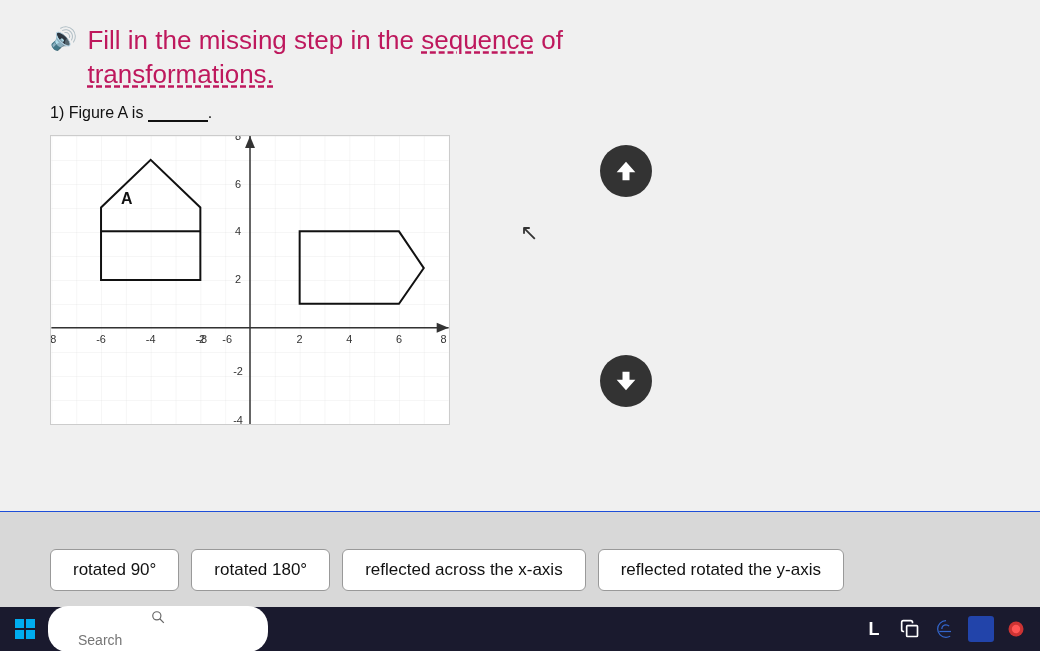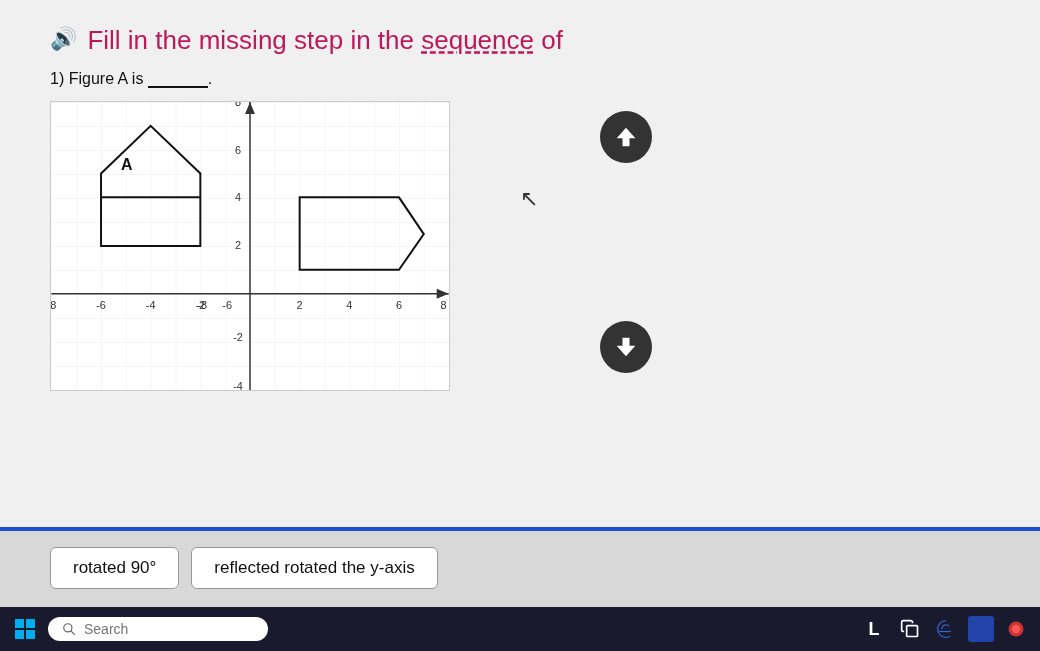--- a/index.html
+++ b/index.html
@@ -107,23 +107,23 @@
 
     .answer-buttons {
       display: flex;
       gap: 12px;
       padding: 16px 50px;
       background: #d8d8d8;
       position: absolute;
       bottom: 0;
       left: 0;
       right: 0;
-      height: 80px;
-      align-items: flex-start;
-      border-top: 4px solid #1d4ed8;
+      height: 96px;
+      align-items: flex-end;
+      border-top: 1px solid #1d4ed8;
     }
 
     .answer-btn {
       background: white;
       border: 1.5px solid #999;
       border-radius: 6px;
       padding: 10px 22px;
       font-size: 17px;
       cursor: pointer;
       color: #111;
@@ -153,20 +153,21 @@
     }
 
     .search-bar {
       display: flex;
       align-items: center;
       background: white;
       border-radius: 20px;
       padding: 4px 14px;
       gap: 8px;
       width: 220px;
+      flex-direction: column;
     }
 
     .search-bar input {
       border: none;
       outline: none;
       font-size: 14px;
       background: transparent;
       width: 160px;
     }
 
@@ -196,20 +197,23 @@
 </head>
 <body>
 
 <div class="main-content">
 
   <div class="question-header">
     <span class="speaker-icon">🔊</span>
     <div>
       <div class="question-text">
         Fill in the missing step in the <span class="underline">sequence</span> of
+      </div>
+      <div class="question-text" style="text-decoration: underline dashed; text-decoration-style: dashed; text-decoration-line: underline;">
+        transformations.
       </div>
     </div>
   </div>
 
   <div class="steps">
     <div>
       1) Figure A is <span class="blank"></span>.
     </div>
   </div>
 
@@ -278,20 +282,22 @@
     </div>
 
     <div style="position:absolute; top:85px; left:470px; font-size:22px; color:#333;">↖</div>
 
   </div>
 
 </div>
 
 <div class="answer-buttons" style="bottom: 44px;">
   <button class="answer-btn">rotated 90°</button>
+  <button class="answer-btn">rotated 180°</button>
+  <button class="answer-btn">reflected across the x-axis</button>
   <button class="answer-btn">reflected rotated the y-axis</button>
 </div>
 
 <div class="taskbar">
   <div class="taskbar-start">
     <svg width="20" height="20" viewBox="0 0 20 20">
       <rect x="0" y="0" width="9" height="9" fill="#00adef"></rect>
       <rect x="11" y="0" width="9" height="9" fill="#00adef"></rect>
       <rect x="0" y="11" width="9" height="9" fill="#00adef"></rect>
       <rect x="11" y="11" width="9" height="9" fill="#00adef"></rect>

